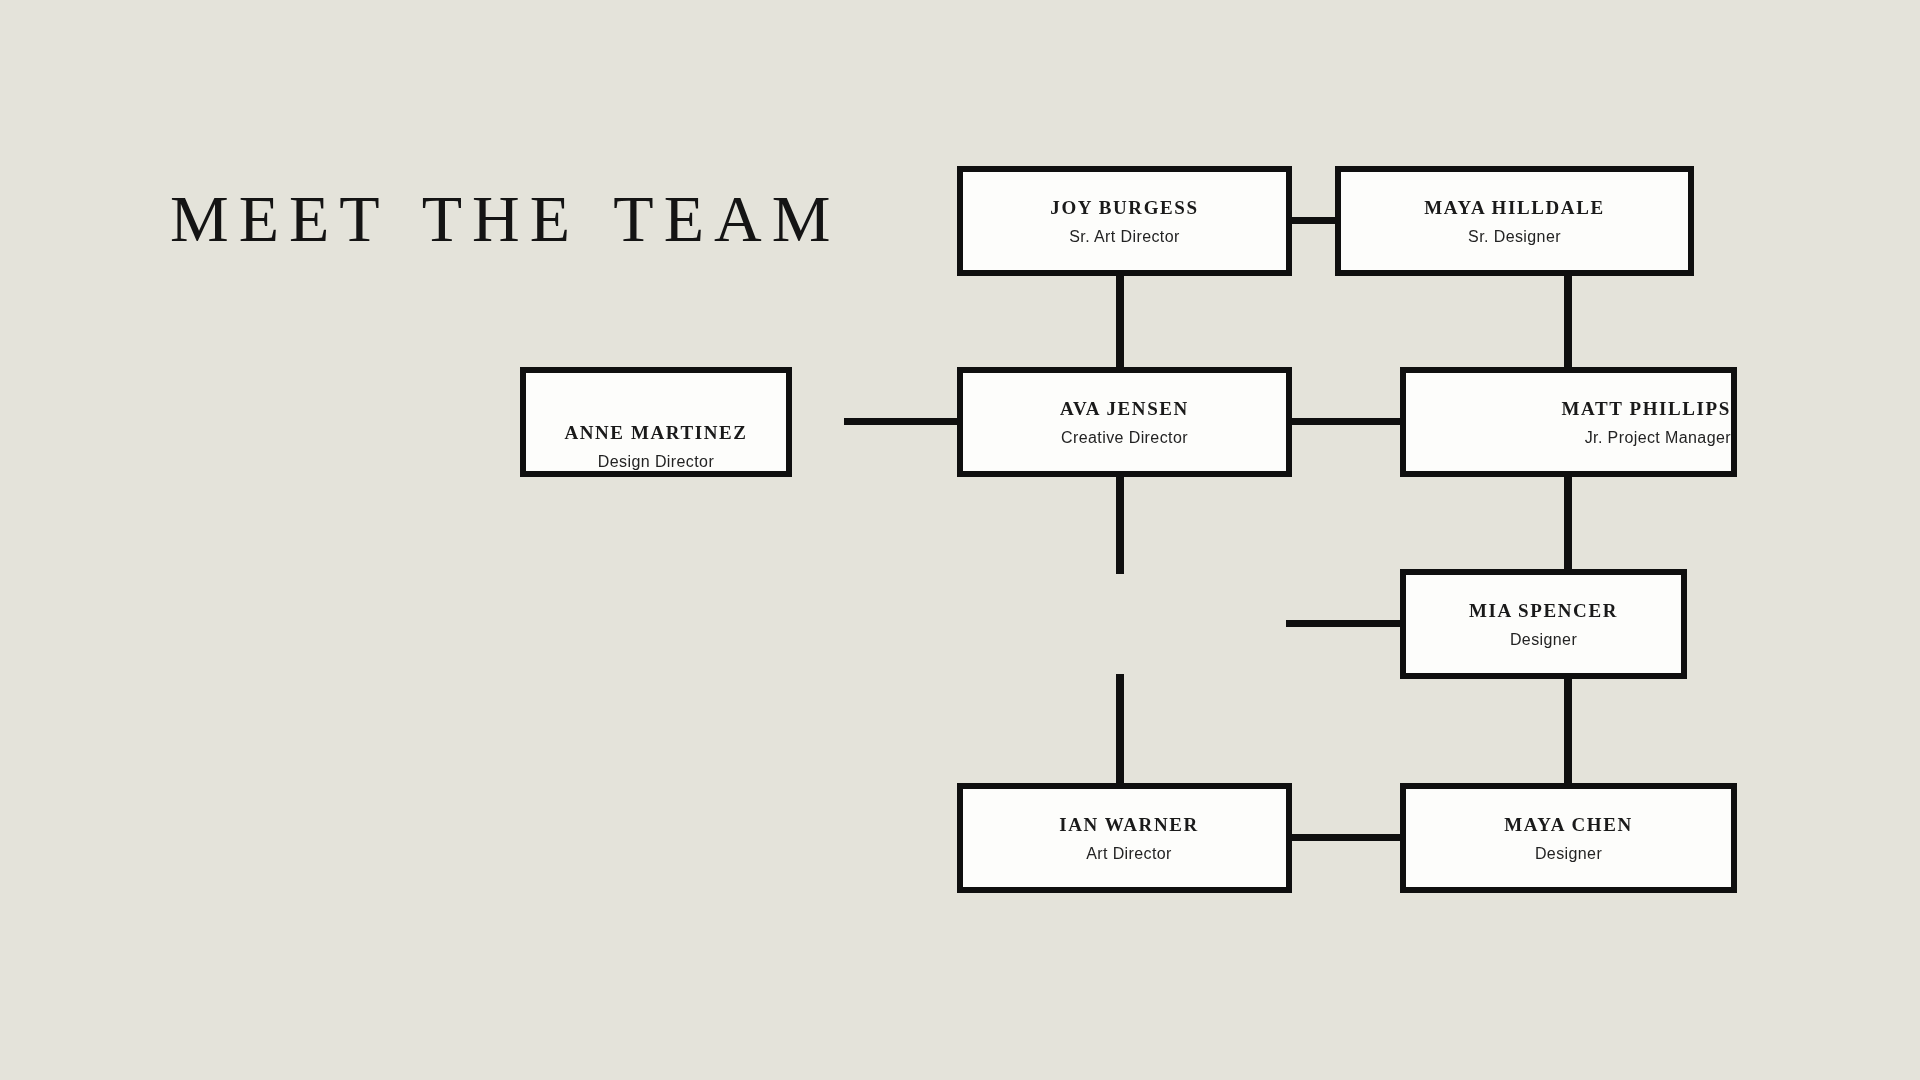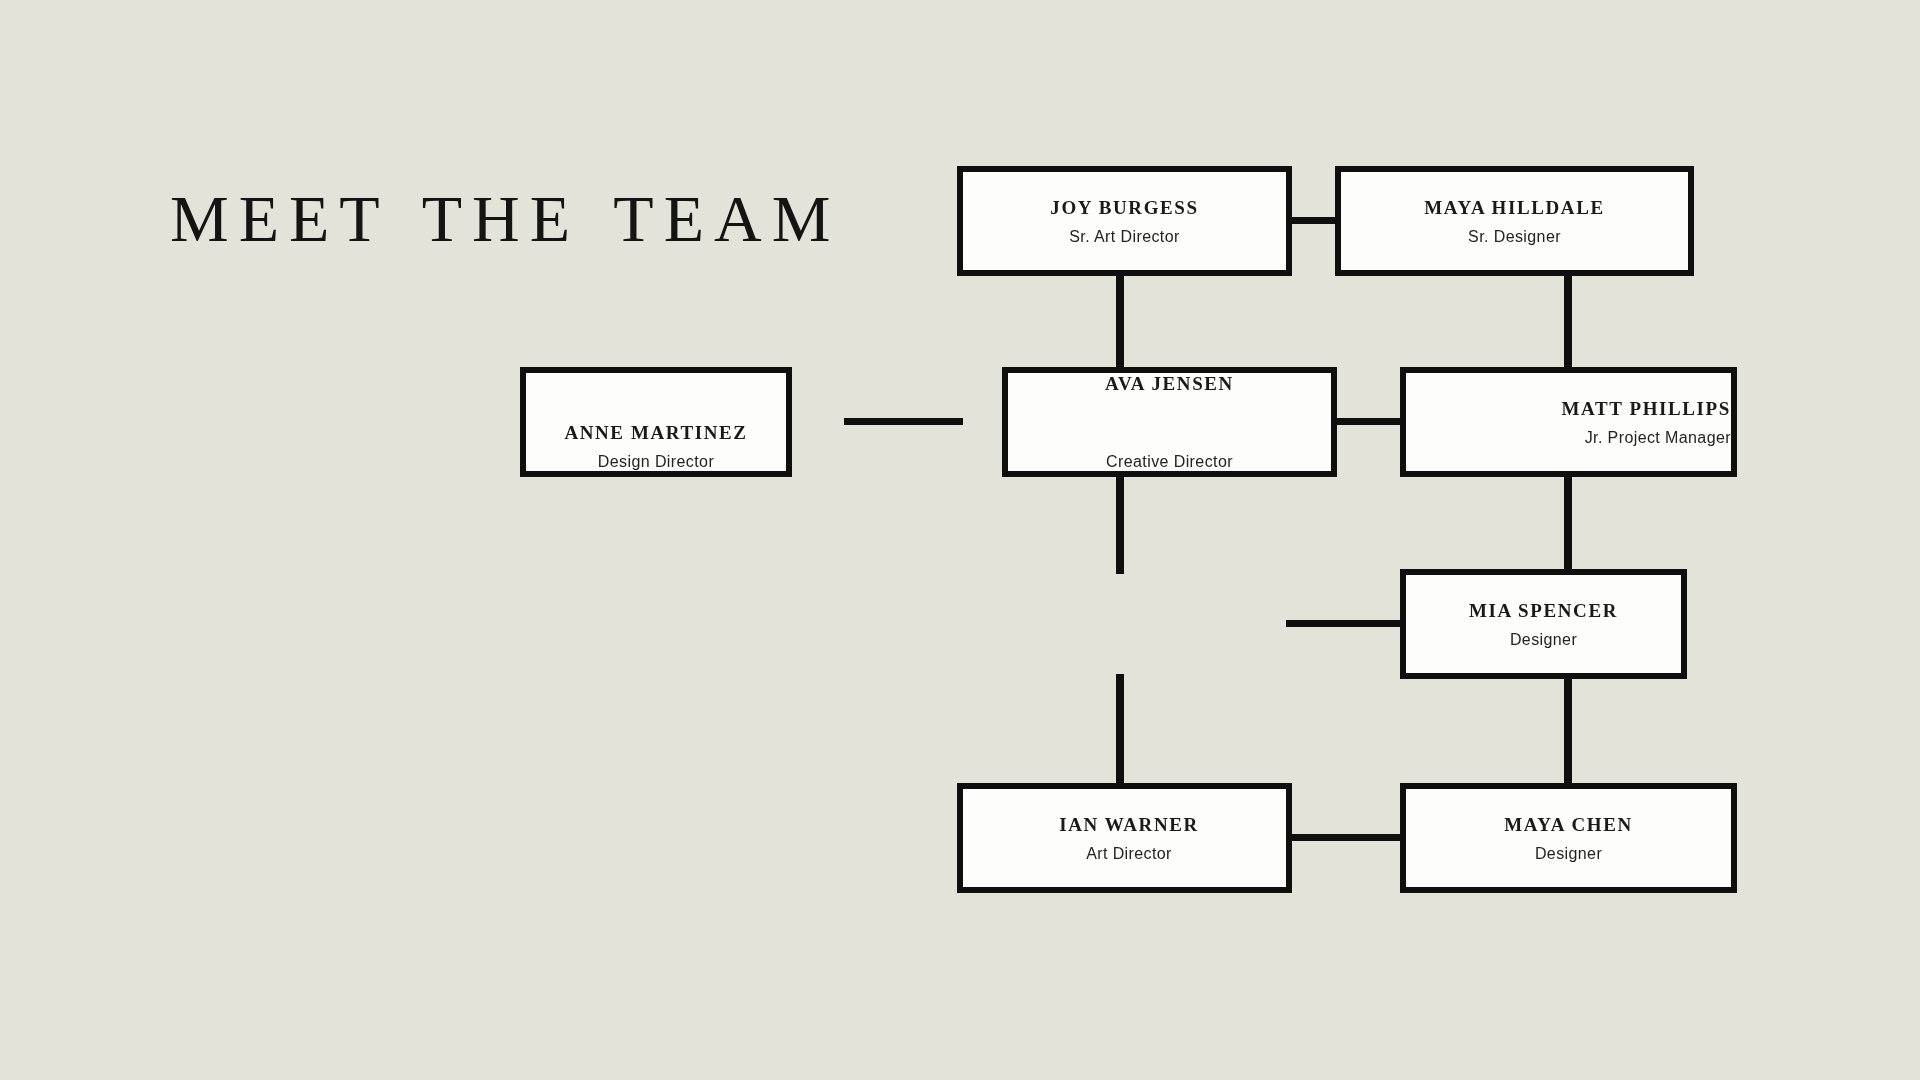--- a/index.html
+++ b/index.html
@@ -66,21 +66,21 @@
   .connector {
     position: absolute;
     background: #0f0f0f;
     z-index: 1;
   }
 
   
   #box-joy  { left: 957px;  top: 166px; }
   #box-maya { left: 1335px; top: 166px; width: 359px; }
   #box-anne { left: 520px;  top: 367px; width: 272px; justify-content: flex-end; }
-  #box-ava  { left: 1002px;  top: 367px; justify-content: space-between; }
+  #box-ava  { left: 957px;  top: 367px; }
   #box-matt { left: 1400px; top: 367px; width: 337px; align-items: flex-end; }
   #box-tony { left: 957px;  top: 569px; }
   #box-mia  { left: 1400px; top: 569px; width: 287px; }
   #box-ian  { left: 957px;  top: 783px; padding-left: 9px; }
   #box-lisa { left: 1400px; top: 783px; width: 337px; }
 
   
   #conn-joy-maya  { left: 1286px; top: 217px; width: 120px; height: 7px; }
   #conn-anne-ava  { left: 844px;  top: 418px; width: 119px; height: 7px; }
   #conn-ava-matt  { left: 1286px; top: 418px; width: 120px; height: 7px; }

